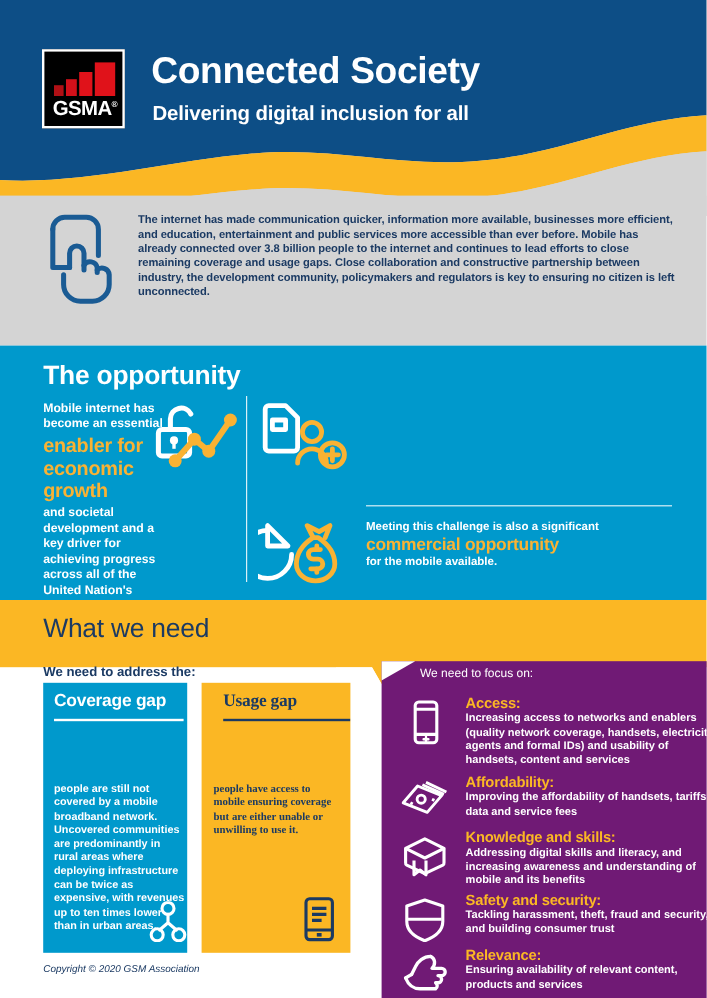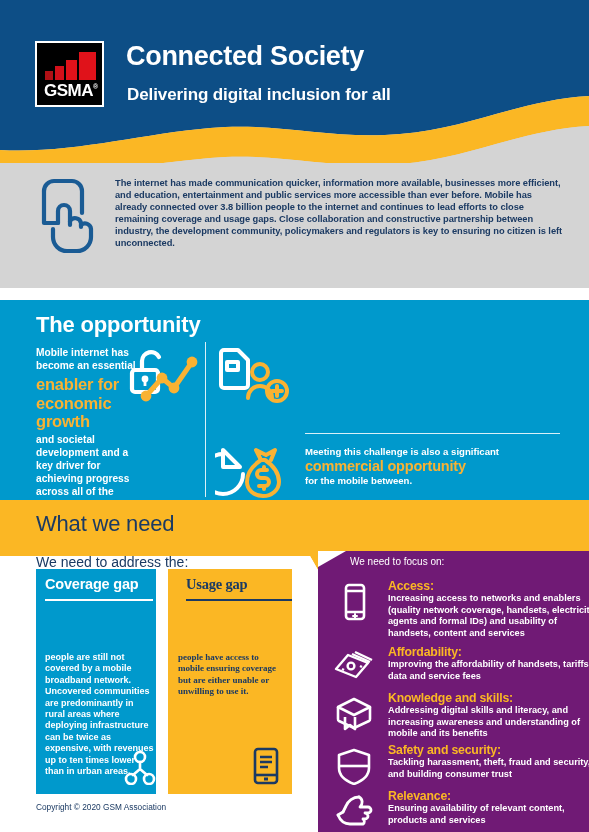--- a/index.html
+++ b/index.html
@@ -40,21 +40,21 @@
   .logo-bar.b4 { left: 34px; width: 17px; height: 28px; background:#e0121a; }
   .logo-text {
     position: absolute; left: 7px; top: 38px;
     color: #ffffff; font-size: 17px; font-weight: 700;
     letter-spacing: -0.5px;
     font-family: "Liberation Sans", sans-serif;
   }
   .logo-tm { font-size: 7px; vertical-align: super; }
   .header-title {
     position: absolute; left: 126px; top: 41px;
-    color: #ffffff; font-size: 27px; font-weight: 700;
+    color: #ffffff; font-size: 31px; font-weight: 700;
     letter-spacing: -0.3px;
   }
   .header-sub {
     position: absolute; left: 127px; top: 85px;
     color: #ffffff; font-size: 17px; font-weight: 700;
     letter-spacing: -0.1px;
   }
 
   
   .intro {
@@ -65,21 +65,20 @@
   .intro-text {
     position: absolute; left: 115px; top: 14px; width: 450px;
     color: #1b3a63; font-size: 9.3px; font-weight: 700; line-height: 12.1px;
     letter-spacing: -0.05px;
   }
 
   
   .opportunity {
     position: absolute; left: 0; top: 288px; width: 589px; height: 212px;
     background: #0099cc;
-    margin-top: 12px;
   }
   .opp-title {
     position: absolute; left: 36px; top: 12px;
     color: #ffffff; font-size: 22px; font-weight: 700; letter-spacing: -0.2px;
   }
   .opp-left {
     position: absolute; left: 36px; top: 46px; width: 100px;
     color: #ffffff; font-size: 10.2px; line-height: 13px; font-weight: 600;
   }
   .opp-left .hl {
@@ -103,21 +102,21 @@
   .need-band {
     position: absolute; left: 0; top: 500px; width: 589px; height: 56px;
     background: #fbb724;
   }
   .need-title {
     position: absolute; left: 36px; top: 11px;
     color: #1b3a63; font-size: 22px; font-weight: 400; letter-spacing: -0.2px;
   }
   .addr-label {
     position: absolute; left: 36px; top: 554px;
-    color: #1b3a63; font-size: 14px; font-weight: 400;
+    color: #1b3a63; font-size: 11px; font-weight: 700;
   }
 
   .card {
     position: absolute; top: 569px; height: 225px; overflow: hidden;
   }
   .card-coverage { left: 36px; width: 120px; background: #0099cc; }
   .card-usage    { left: 168px; width: 124px; background: #fbb724; font-family: Liberation Serif, serif; }
   .card h3 {
     position: absolute; left: 9px; top: 7px;
     font-size: 14.5px; font-weight: 700; letter-spacing: -0.2px;
@@ -165,21 +164,21 @@
     line-height: 14px; letter-spacing: -0.2px;
   }
   .focus-desc {
     display: block; color: #ffffff; font-size: 9.2px; font-weight: 600;
     line-height: 11.6px;
   }
 
   
   .copyright {
     position: absolute; left: 36px; top: 802px;
-    color: #1b3a63; font-size: 8.3px; font-weight: 400;
+    color: #1b3a63; font-size: 8.3px; font-weight: 400; font-style: italic;
   }
   svg { display: block; }
 </style>
 </head>
 <body>
 
 <div id="page">
 
   <div class="header">
     <svg class="header-wave" viewBox="0 0 589 180" preserveAspectRatio="none">
@@ -268,21 +267,21 @@
           <path d="M46,18 l-5,-10 l10,5 l9,-5 l-4,10"></path>
           <path d="M46,18 c-9,6 -14,14 -14,22 a16,14 0 0 0 32,0 c0,-8 -5,-16 -14,-22 Z"></path>
           <path d="M52,28 h-6 a4,4 0 0 0 0,8 h4 a4,4 0 0 1 0,8 h-6"></path>
           <path d="M49,25 v3 M49,44 v3"></path>
         </g>
       </svg>
     </div>
     <div class="opp-body opp-block" style="left:305px; top:146px; width:255px;">
       <span>Meeting this challenge is also a significant</span>
       <span class="hl">commercial opportunity</span>
-      <span>for the mobile between.</span>
+      <span>for the mobile available.</span>
     </div>
   </div>
 
   <div class="need-band">
     <div class="need-title">What we need</div>
   </div>
   <svg style="position:absolute;left:280px;top:550px;width:70px;height:20px;" viewBox="0 0 70 20">
     <path d="M0,0 L70,0 L70,20 L38,20 L30,6 L0,6 Z" fill="#fbb724"></path>
     <path d="M0,6 L30,6 L38,20 L0,20 Z" fill="#ffffff"></path>
   </svg>

